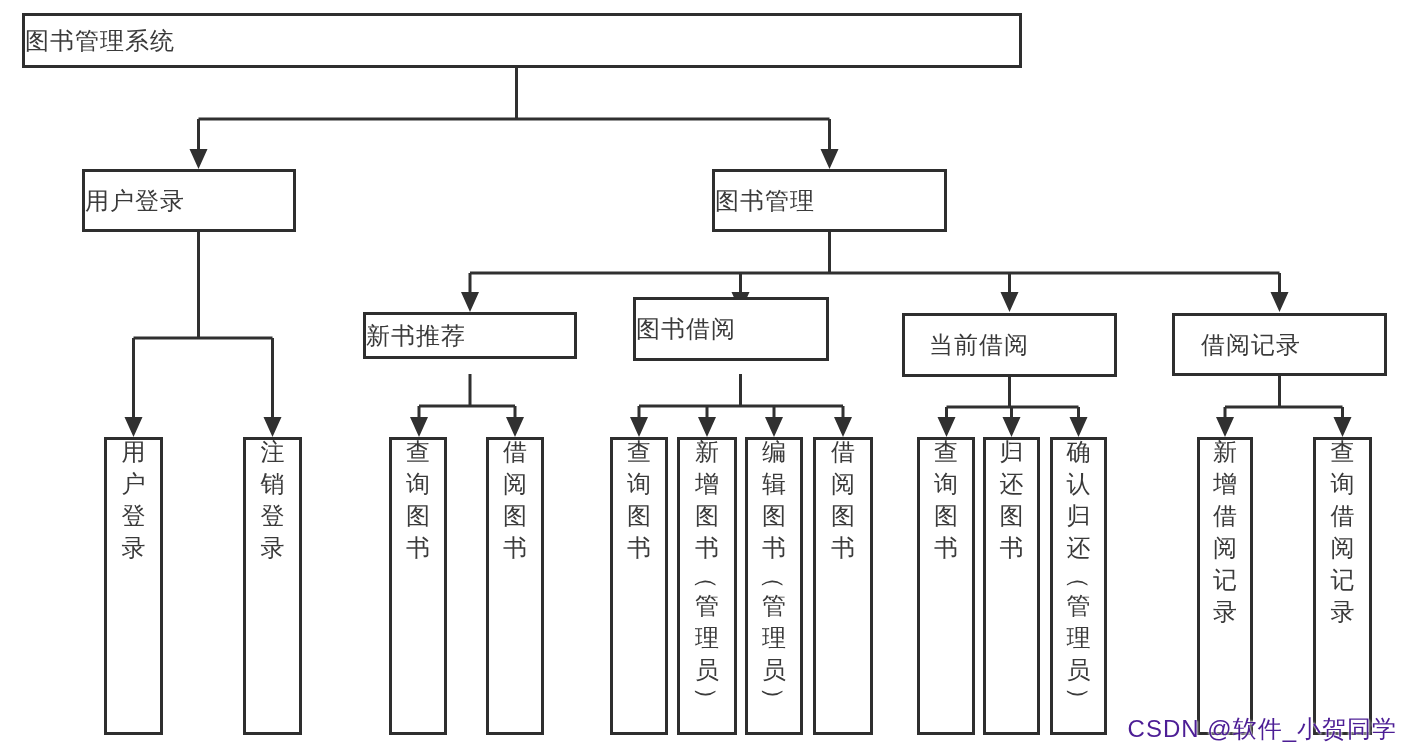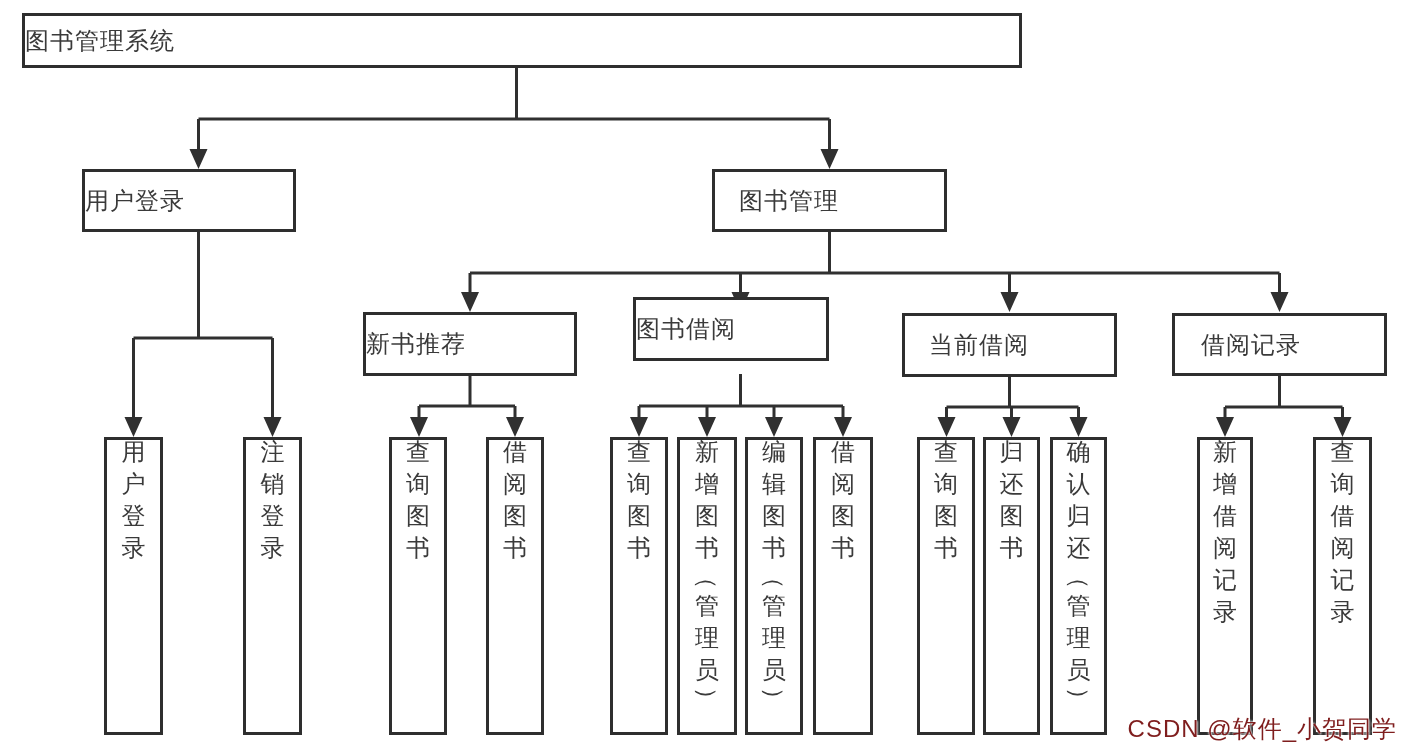--- a/index.html
+++ b/index.html
@@ -57,21 +57,21 @@
     display: flex;
     align-items: center;
     justify-content: center;
     transform: rotate(90deg);
   }
   .watermark {
     position: absolute;
     right: 8px;
     bottom: 2px;
     font-size: 24px;
-    color: #7f1d1d;
+    color: #4c1d95;
     letter-spacing: 1px;
     white-space: nowrap;
     text-shadow: 1px 1px 2px rgba(255,255,255,0.9), -1px -1px 2px rgba(255,255,255,0.9);
   }
 </style>
 </head>
 <body>
 
 <div class="stage">
 
@@ -99,25 +99,25 @@
     <path class="heads" d="M1216,417 L1234,417 L1225,437 Z M1333.5,417 L1351.5,417 L1342.5,437 Z"></path>
   </svg>
 
   <div class="box" style="left:22px; top:13px; width:1000px; height:55px;">
     <span class="hlabel">图书管理系统</span>
   </div>
 
   <div class="box" style="left:82px; top:169px; width:214px; height:63px;">
     <span class="hlabel">用户登录</span>
   </div>
-  <div class="box" style="left:712px; top:169px; width:235px; height:63px;padding-left:24px;">
+  <div class="box" style="left:712px; top:169px; width:235px; height:63px;">
     <span class="hlabel">图书管理</span>
   </div>
 
-  <div class="box" style="left:363px; top:312px; width:214px; height:64px;">
+  <div class="box" style="left:363px; top:312px; width:214px; height:47px;">
     <span class="hlabel">新书推荐</span>
   </div>
   <div class="box" style="left:633px; top:297px; width:196px; height:64px;">
     <span class="hlabel">图书借阅</span>
   </div>
   <div class="box" style="left:902px; top:313px; width:215px; height:64px;padding-left:24px;">
     <span class="hlabel">当前借阅</span>
   </div>
   <div class="box" style="left:1172px; top:313px; width:215px; height:63px;padding-left:26px;">
     <span class="hlabel">借阅记录</span>

